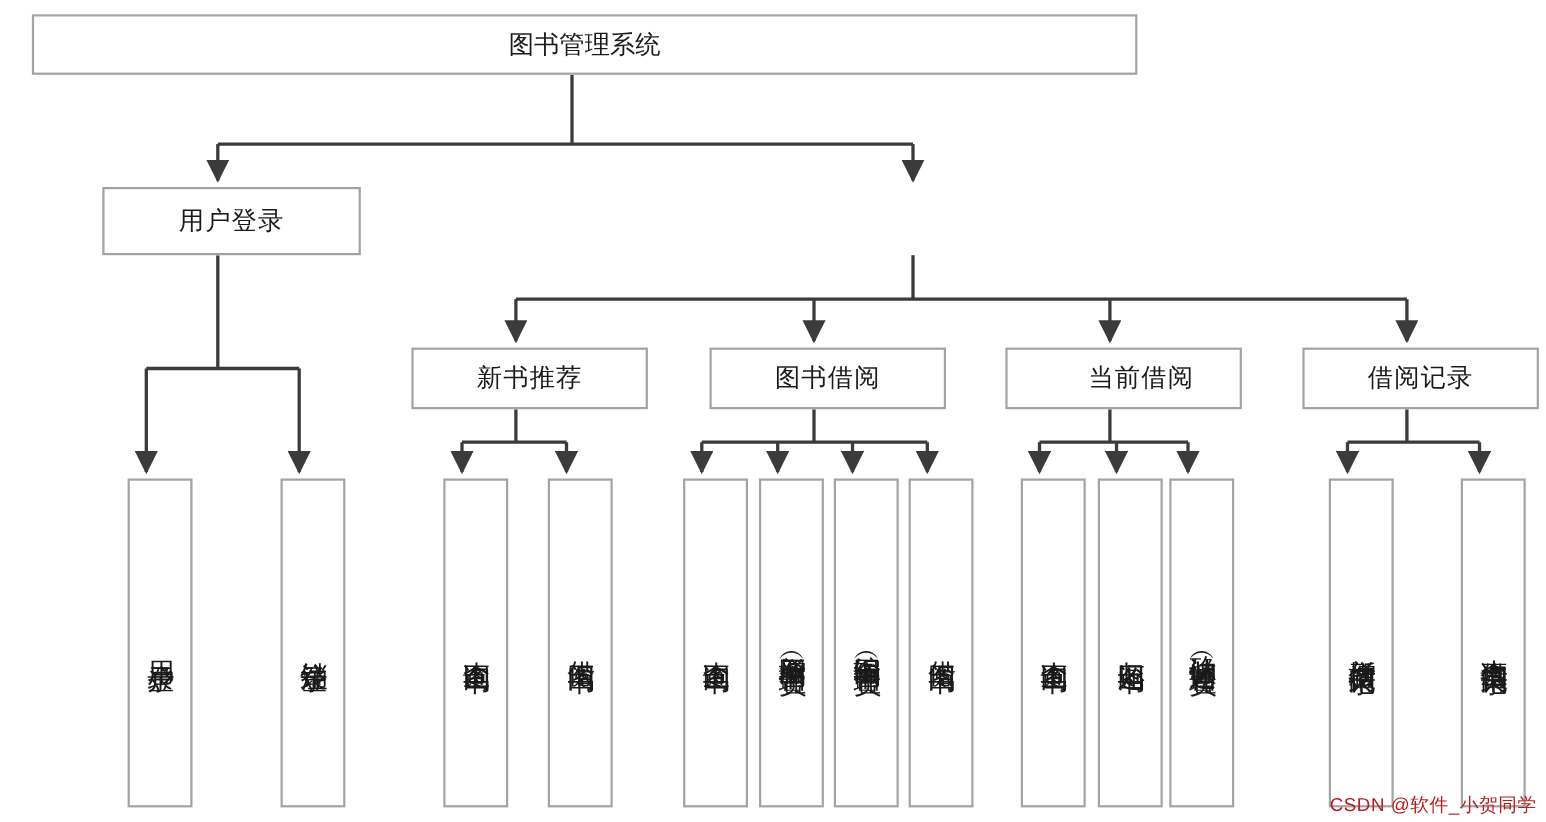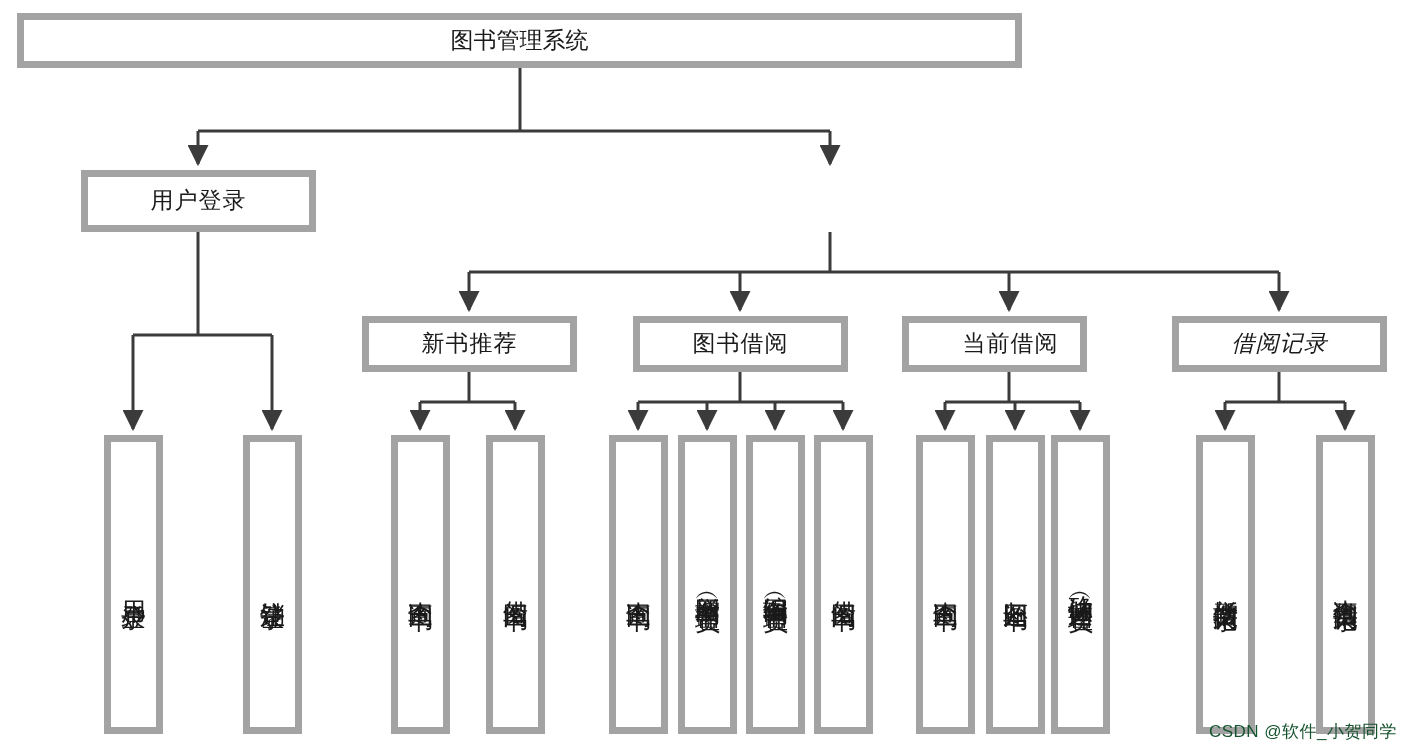--- a/index.html
+++ b/index.html
@@ -22,27 +22,28 @@
     position: absolute;
     left: 0;
     top: 0;
     width: 1405px;
     height: 747px;
     pointer-events: none;
   }
   .node {
     position: absolute;
     box-sizing: border-box;
-    border: 7px solid #a3a3a3;
+    border: 2px solid #a3a3a3;
     background: #ffffff;
     display: flex;
     align-items: center;
     justify-content: center;
     color: #1a1a1a;
     text-align: left;
+    margin-left: 12px;
   }
   .node-h {
     font-size: 23px;
     letter-spacing: 1px;
     line-height: 1.2;
   }
   .node-root {
     font-size: 23px;
   }
   .node-v {
@@ -59,21 +60,21 @@
     writing-mode: vertical-rl;
     text-orientation: upright;
     display: block;
     white-space: nowrap;
   }
   #watermark {
     position: absolute;
     right: 8px;
     bottom: 4px;
     font-size: 17px;
-    color: #14532d;
+    color: #b91c1c;
     letter-spacing: 0.5px;
     white-space: nowrap;
   }
 </style>
 </head>
 <body>
 
 <div id="canvas">
 
   <svg id="wires" viewBox="0 0 1405 747" xmlns="http://www.w3.org/2000/svg">
@@ -133,24 +134,24 @@
   <div class="node node-h" style="left:81px; top:170px; width:235px; height:62px;">
     <span>用户登录</span>
   </div>
 
   <div class="node node-h" style="left:633px; top:316px; width:215px; height:56px;">
     <span>图书借阅</span>
   </div>
   <div class="node node-h" style="left:362px; top:316px; width:215px; height:56px;">
     <span>新书推荐</span>
   </div>
-  <div class="node node-h" style="left:902px; top:316px; width:185px; height:56px;padding-left:32px;">
+  <div class="node node-h" style="left:902px; top:316px; width:215px; height:56px;padding-left:32px;">
     <span>当前借阅</span>
   </div>
-  <div class="node node-h" style="left:1172px; top:316px; width:215px; height:56px;font-style:italic;">
+  <div class="node node-h" style="left:1172px; top:316px; width:215px; height:56px;">
     <span>借阅记录</span>
   </div>
 
   <div class="node node-v" style="left:104px; top:435px; width:59px; height:299px;">
     <span class="vtext">用户登录</span>
   </div>
   <div class="node node-v" style="left:243px; top:435px; width:59px; height:299px;">
     <span class="vtext">注销登录</span>
   </div>
 

